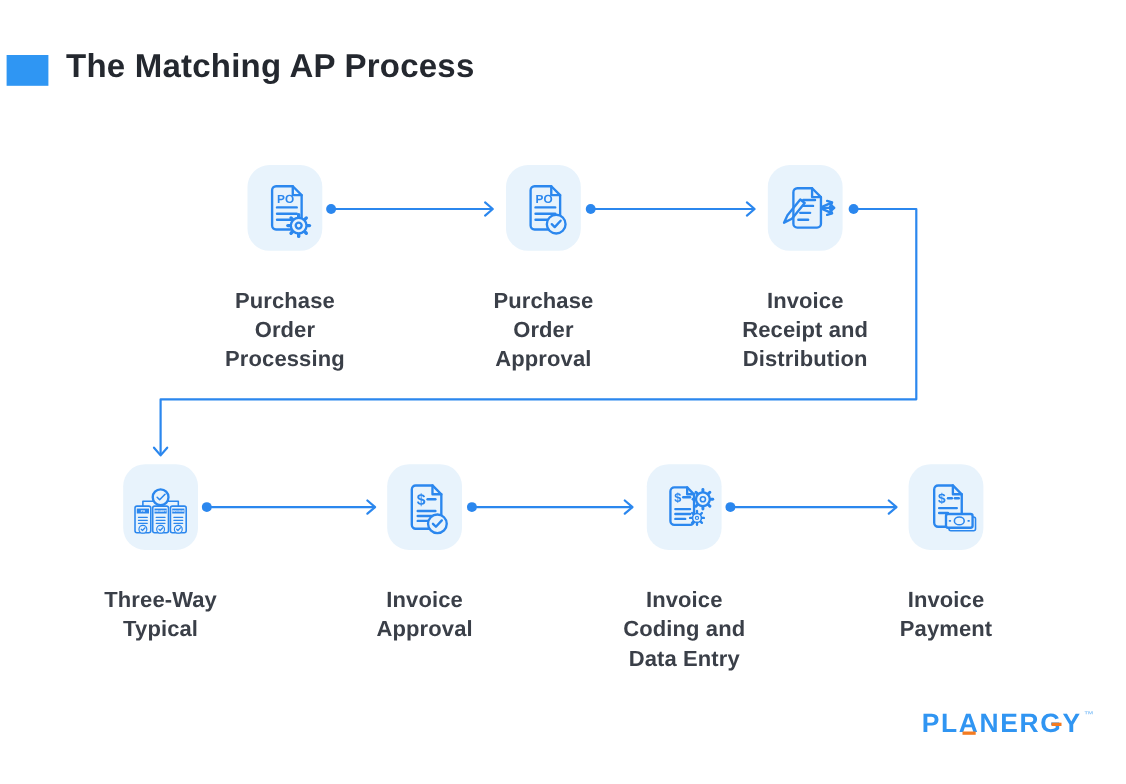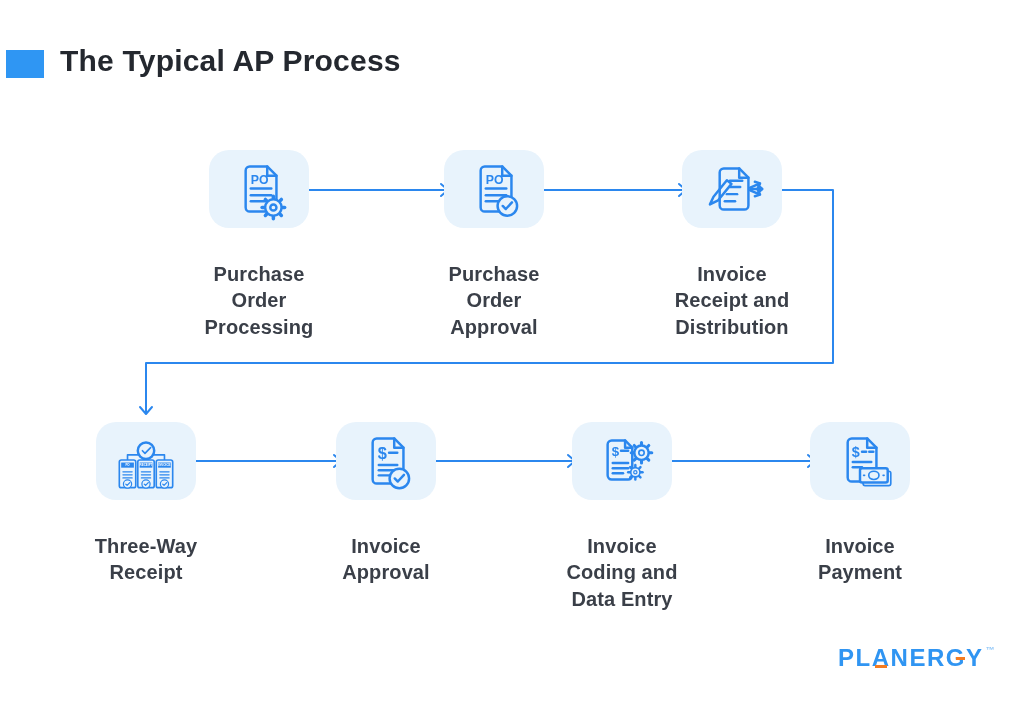--- a/index.html
+++ b/index.html
@@ -8,21 +8,21 @@
   
   .accent-block{position:absolute;left:6px;top:50px;width:38px;height:28px;background:#2F96F3;}
   .page-title{position:absolute;left:60px;top:44px;margin:0;font-size:30px;font-weight:700;
               color:#24282F;letter-spacing:.2px;}
   
   .connectors{position:absolute;left:0;top:0;pointer-events:none;}
   .connectors .ln{stroke:#2B87EE;stroke-width:2;fill:none;stroke-linecap:round;stroke-linejoin:round;}
   .connectors .dot{fill:#2B87EE;stroke:none;}
   
   .step{position:absolute;width:160px;text-align:center;}
-  .icon-box{width:100px;height:78px;margin:0 auto;border-radius:20px;background:#E8F3FC;
+  .icon-box{width:68px;height:78px;margin:0 auto;border-radius:20px;background:#E8F3FC;
             display:flex;align-items:center;justify-content:center;text-align:center;}
   .icon-box svg{width:78px;height:78px;display:block;}
   .step-label{margin-top:33px;font-size:20px;font-weight:700;line-height:1.32;color:#3A3F48;
               white-space:pre-line;letter-spacing:.1px;}
   
   .ic{stroke:#2B87EE;stroke-width:2.4;fill:none;stroke-linecap:round;stroke-linejoin:round;}
   .icf{fill:#E8F3FC;}
   .th{stroke:#2B87EE;stroke-width:3.4;stroke-linecap:round;}
   .th2{stroke:#2B87EE;stroke-width:3.0;stroke-linecap:round;}
   .th3{stroke:#2B87EE;stroke-width:2.4;stroke-linecap:round;}
@@ -38,21 +38,21 @@
   .logo .lt-a::after{content:"";position:absolute;left:3px;right:4px;bottom:4px;height:3px;background:#F47B20;}
   .logo .lt-g::after{content:"";position:absolute;right:1px;top:46%;width:9px;height:3px;background:#F47B20;}
   .logo .tm{font-size:9px;color:#8CC5F8;margin-left:2px;margin-top:1px;letter-spacing:0;}
 </style>
 </head>
 <body>
 
 <div class="canvas">
 
   <div class="accent-block"></div>
-  <h1 class="page-title">The Typical AP Process</h1>
+  <h1 class="page-title">The Matching AP Process</h1>
 
   <svg class="connectors" width="1024" height="713" viewBox="0 0 1024 713">
     <g>
       <circle class="dot" cx="301" cy="190" r="4.5"></circle>
       <line class="ln" x1="301" y1="190" x2="447" y2="190"></line>
       <path class="ln" d="M441,184 L448,190 L441,196"></path>
     </g>
     <g>
       <circle class="dot" cx="537" cy="190" r="4.5"></circle>
       <line class="ln" x1="537" y1="190" x2="685" y2="190"></line>
@@ -196,21 +196,21 @@
           <text class="tw" x="56" y="43.3" text-anchor="middle" font-size="2.4">INVOICE</text>
           <line class="ic tn2" x1="51.5" y1="48.5" x2="60.5" y2="48.5"></line>
           <line class="ic tn2" x1="51.5" y1="51.5" x2="60.5" y2="51.5"></line>
           <line class="ic tn2" x1="51.5" y1="54.5" x2="60.5" y2="54.5"></line>
           <circle class="ic icf tn2" cx="56" cy="60.5" r="4"></circle>
           <path class="ic tn2" d="M54.3,60.5 l1.3,1.3 l2.6,-2.8"></path>
         </g>
       </svg>
     </div>
     <div class="step-label">Three-Way
-Receipt</div>
+Typical</div>
   </div>
 
   <div class="step" style="left:306px;top:422px;">
     <div class="icon-box">
       <svg viewBox="0 0 76 76">
         <path class="ic" d="M46,16 H29 a4,4 0 0 0 -4,4 v36 a4,4 0 0 0 4,4 h22 a4,4 0 0 0 4,-4 V25 Z"></path>
         <path class="ic" d="M46,16 v9 h9"></path>
         <text class="tpo" x="30" y="36" font-size="16">$</text>
         <line class="ic" x1="41" y1="30" x2="49" y2="30"></line>
         <line class="ic" x1="31" y1="42" x2="49" y2="42"></line>

